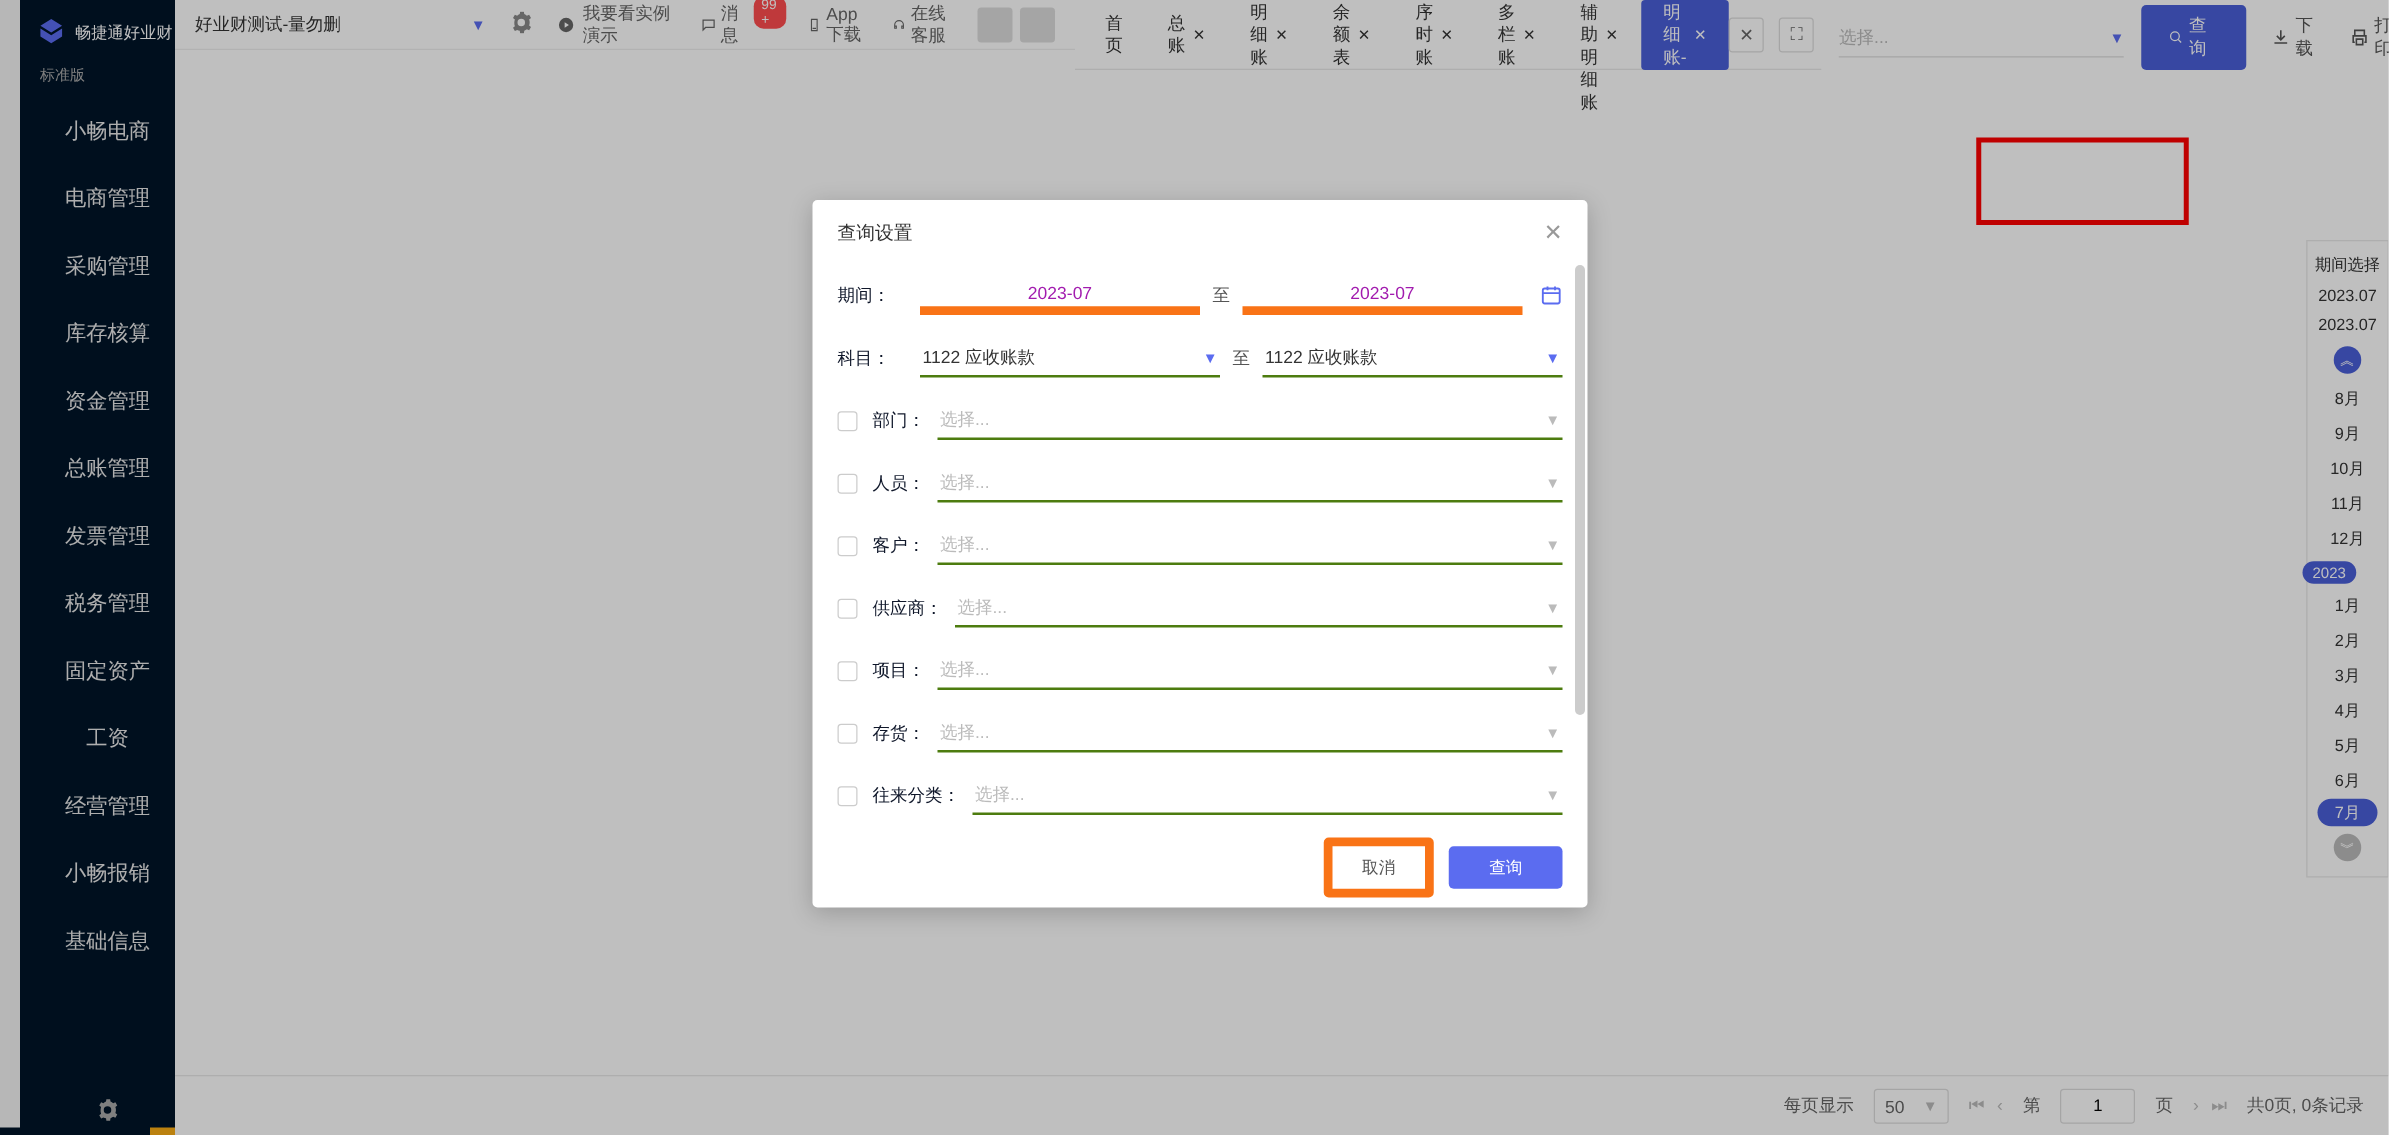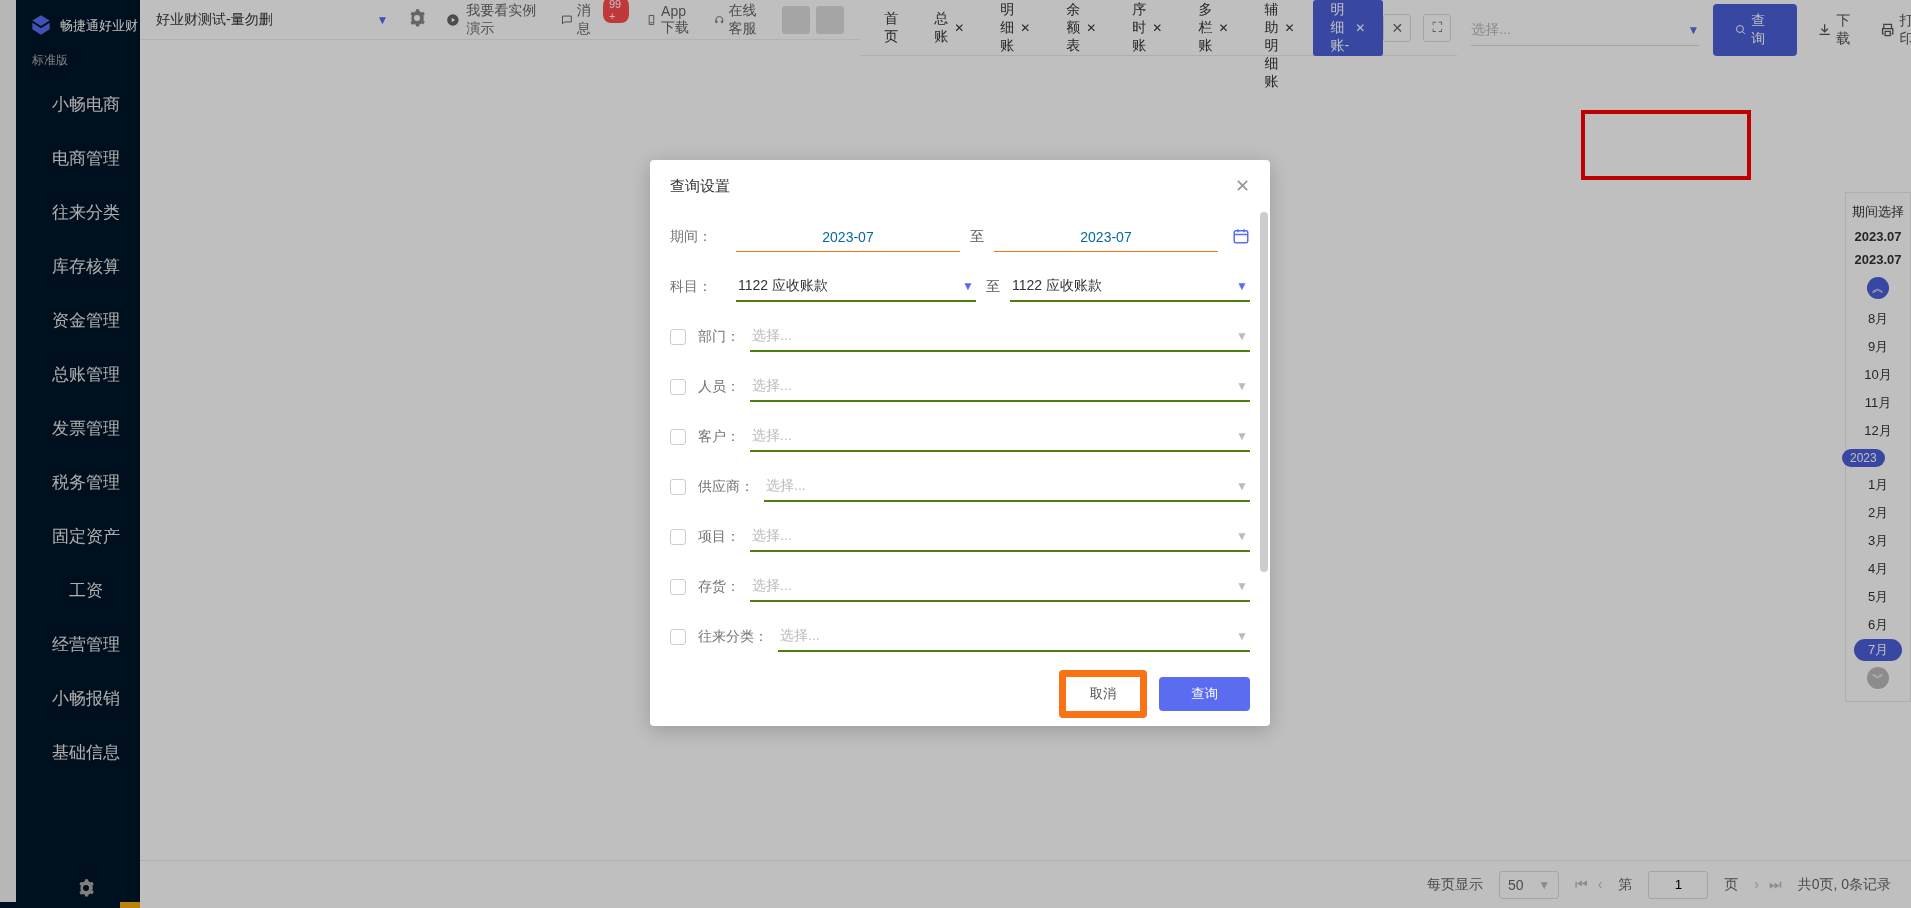--- a/index.html
+++ b/index.html
@@ -33,41 +33,41 @@
 .sel-box{width:250px;height:32px;border-bottom:1px solid #ddd;display:flex;align-items:center;justify-content:space-between;color:#aaa}
 .tool-right{margin-left:auto;display:flex;align-items:center;gap:20px}
 .btn-query{background:#4a5fd9;color:#fff;padding:8px 22px;border-radius:4px;display:flex;align-items:center;gap:4px}
 .highlight-box{position:absolute;border:4px solid #ff0000;width:170px;height:70px;right:160px;top:110px;z-index:5;pointer-events:none}
 .tool-link{display:flex;align-items:center;gap:4px;color:#555}
 .table-head{height:40px;background:#f5f6fa;display:flex;border:1px solid #e8e8e8}
 .th{border-right:1px solid #e8e8e8;display:flex;align-items:center;justify-content:center;color:#555;font-size:14px}
 .th:first-child{width:12px}
 .side-panel{position:absolute;right:0;top:192px;width:66px;background:#fff;border:1px solid #e8e8e8;z-index:3;display:flex;flex-direction:column;align-items:center;padding:6px 0}
 .sp-title{font-size:13px;padding:4px 0}
-.sp-date{font-size:13px;padding:4px 0;font-weight:bold}
+.sp-date{font-size:13px;padding:4px 0;font-weight:normal}
 .sp-chev{width:22px;height:22px;border-radius:50%;background:#4a5fd9;color:#fff;display:flex;align-items:center;justify-content:center;font-size:12px;margin:6px 0}
 .sp-month{font-size:13px;padding:5px 0;color:#333}
 .sp-year{background:#4a5fd9;color:#fff;padding:2px 8px;border-radius:10px;font-size:12px;margin:4px 0;align-self:flex-start;margin-left:-4px}
 .sp-month.active{background:#4a5fd9;color:#fff;padding:2px 14px;border-radius:12px}
 .footer{position:absolute;bottom:0;left:140px;right:0;height:48px;border-top:1px solid #e8e8e8;display:flex;align-items:center;justify-content:flex-end;padding:0 20px;gap:16px;color:#666;background:#fff}
 .page-sel{width:60px;height:28px;border:1px solid #ddd;border-radius:3px;display:flex;align-items:center;padding:0 8px;justify-content:space-between}
 .page-nav{display:flex;gap:10px;color:#bbb}
 .page-input{width:60px;height:28px;border:1px solid #ddd;border-radius:3px;text-align:center}
 .bottom-progress{position:absolute;bottom:0;left:0;height:6px;width:140px;background:#001529}
 .bottom-progress::after{content:"";position:absolute;right:0;width:20px;height:6px;background:#faad14}
 .overlay{position:absolute;inset:0;background:rgba(0,0,0,0.25);z-index:10}
 .modal{position:absolute;left:650px;top:160px;width:620px;background:#fff;border-radius:4px;z-index:20;box-shadow:0 4px 20px rgba(0,0,0,0.2);display:flex;flex-direction:column}
 .modal-head{height:52px;display:flex;align-items:center;justify-content:space-between;padding:0 20px;color:#333;font-size:15px}
 .modal-close{color:#999;cursor:pointer;font-size:18px}
 .modal-body{padding:10px 20px 16px;max-height:450px;overflow:hidden;position:relative}
 .form-row{display:flex;align-items:center;gap:10px;margin-bottom:20px}
-.form-label{width:56px;color:#737373;font-size:14px}
+.form-label{width:56px;color:#0f172a;font-size:14px}
 .form-label.chk{width:auto;display:flex;align-items:center;gap:12px}
 .checkbox{width:16px;height:16px;border:1px solid #ccc;border-radius:3px}
-.date-in{flex:1;height:30px;border-bottom:1px solid #f97316;display:flex;align-items:center;justify-content:center;color:#0369a1}
+.date-in{flex:1;height:30px;border-bottom:7px solid #f97316;display:flex;align-items:center;justify-content:center;color:#a21caf}
 .to-span{color:#555}
 .cal-icon{color:#5b6cf0;margin-left:4px}
 .sel-in{flex:1;height:30px;border-bottom:2px solid #4d7c0f;display:flex;align-items:center;justify-content:space-between;color:#333;padding:0 2px}
 .placeholder{color:#bbb}
 .chev-sel{color:#bbb;font-size:12px}
 .modal-foot{height:64px;display:flex;align-items:center;justify-content:flex-end;gap:12px;padding:0 20px;border-top:0}
 .btn-cancel{padding:8px 24px;border:7px solid #f97316;border-radius:4px;color:#555;background:#fff;cursor:pointer}
 .btn-submit{padding:8px 32px;background:#5b6cf0;color:#fff;border-radius:4px;border:none;cursor:pointer}
 .modal-scroll{position:absolute;right:2px;top:0;width:8px;height:100%;background:transparent}
 .modal-scroll::after{content:"";position:absolute;top:0;width:8px;height:80%;background:#ccc;border-radius:4px}
@@ -82,21 +82,21 @@
       <svg viewBox="0 0 24 24" width="26" height="26">
           <path fill="#5b6cf0" d="M12 2L4 7l8 5 8-5-8-5zm0 12L4 9v6l8 5 8-5V9l-8 5z"></path>
         </svg>
     </div>
     <span class="logo-text">畅捷通好业财</span>
   </div>
   <div class="edition">标准版</div>
   <div class="menu">
     <div class="menu-item">小畅电商</div>
     <div class="menu-item">电商管理</div>
-    <div class="menu-item">往来分类</div>
+    <div class="menu-item">采购管理</div>
     <div class="menu-item">库存核算</div>
     <div class="menu-item">资金管理</div>
     <div class="menu-item">总账管理</div>
     <div class="menu-item">发票管理</div>
     <div class="menu-item">税务管理</div>
     <div class="menu-item">固定资产</div>
     <div class="menu-item">工资</div>
     <div class="menu-item">经营管理</div>
     <div class="menu-item">小畅报销</div>
     <div class="menu-item">基础信息</div>

